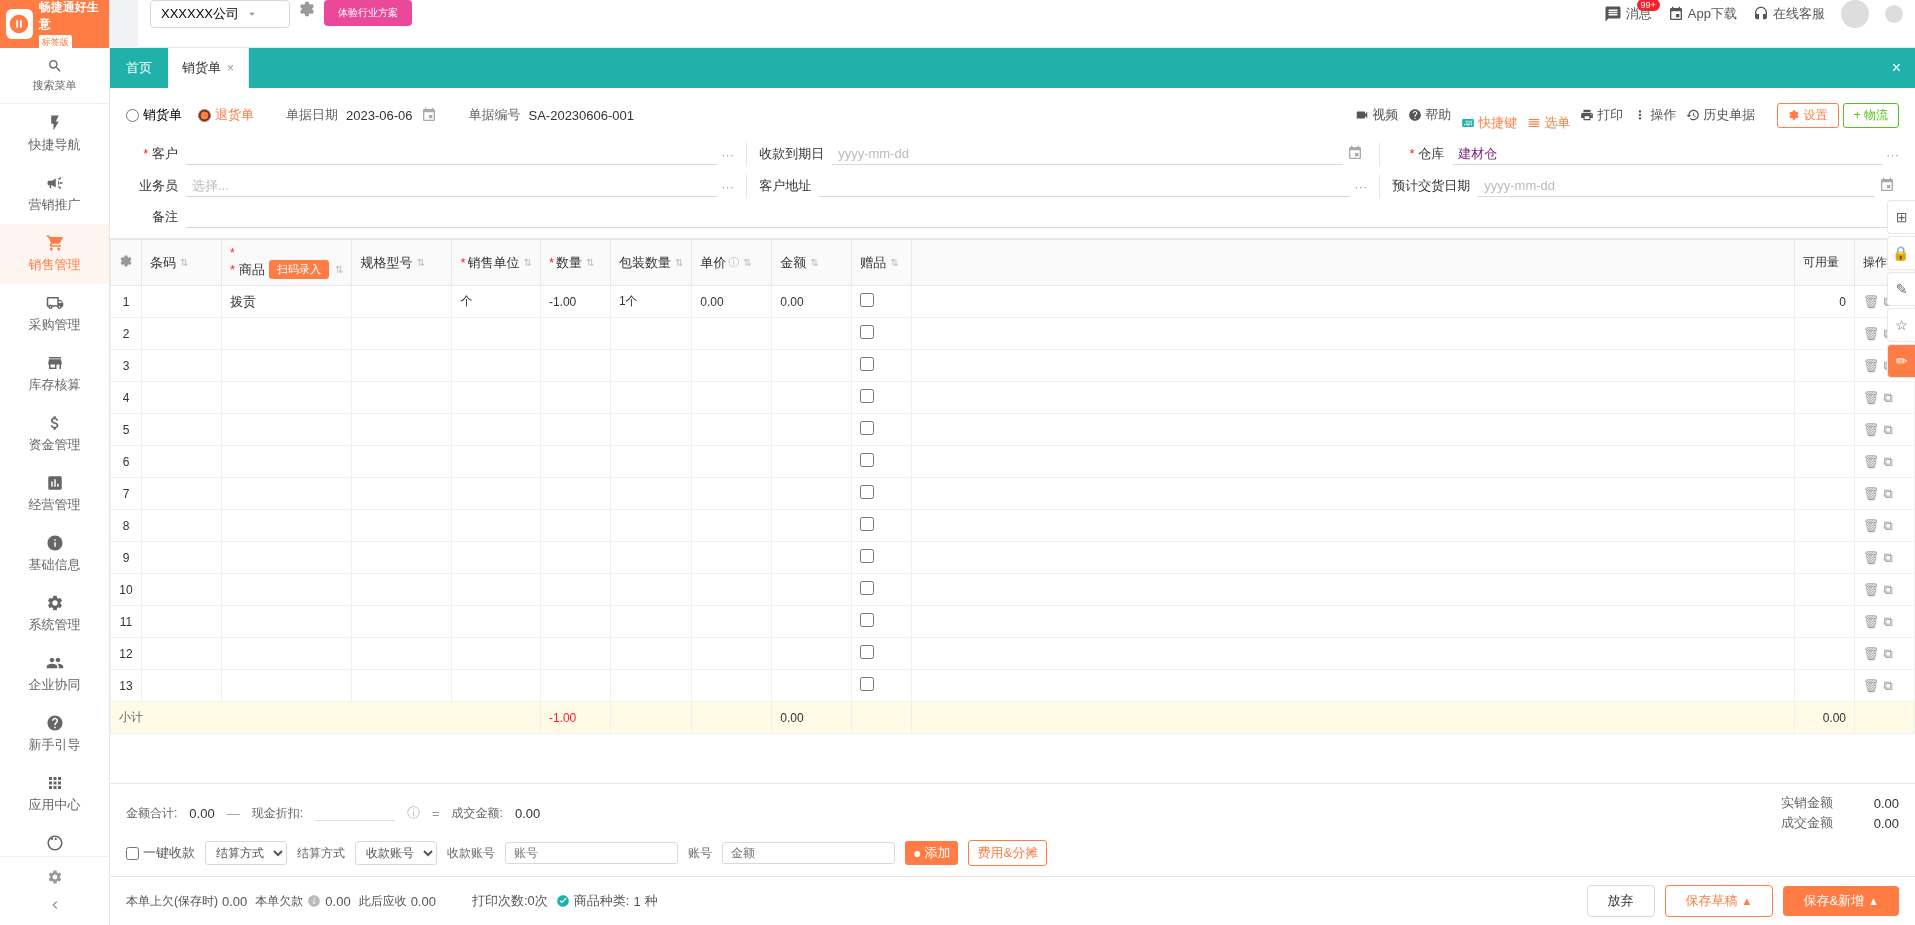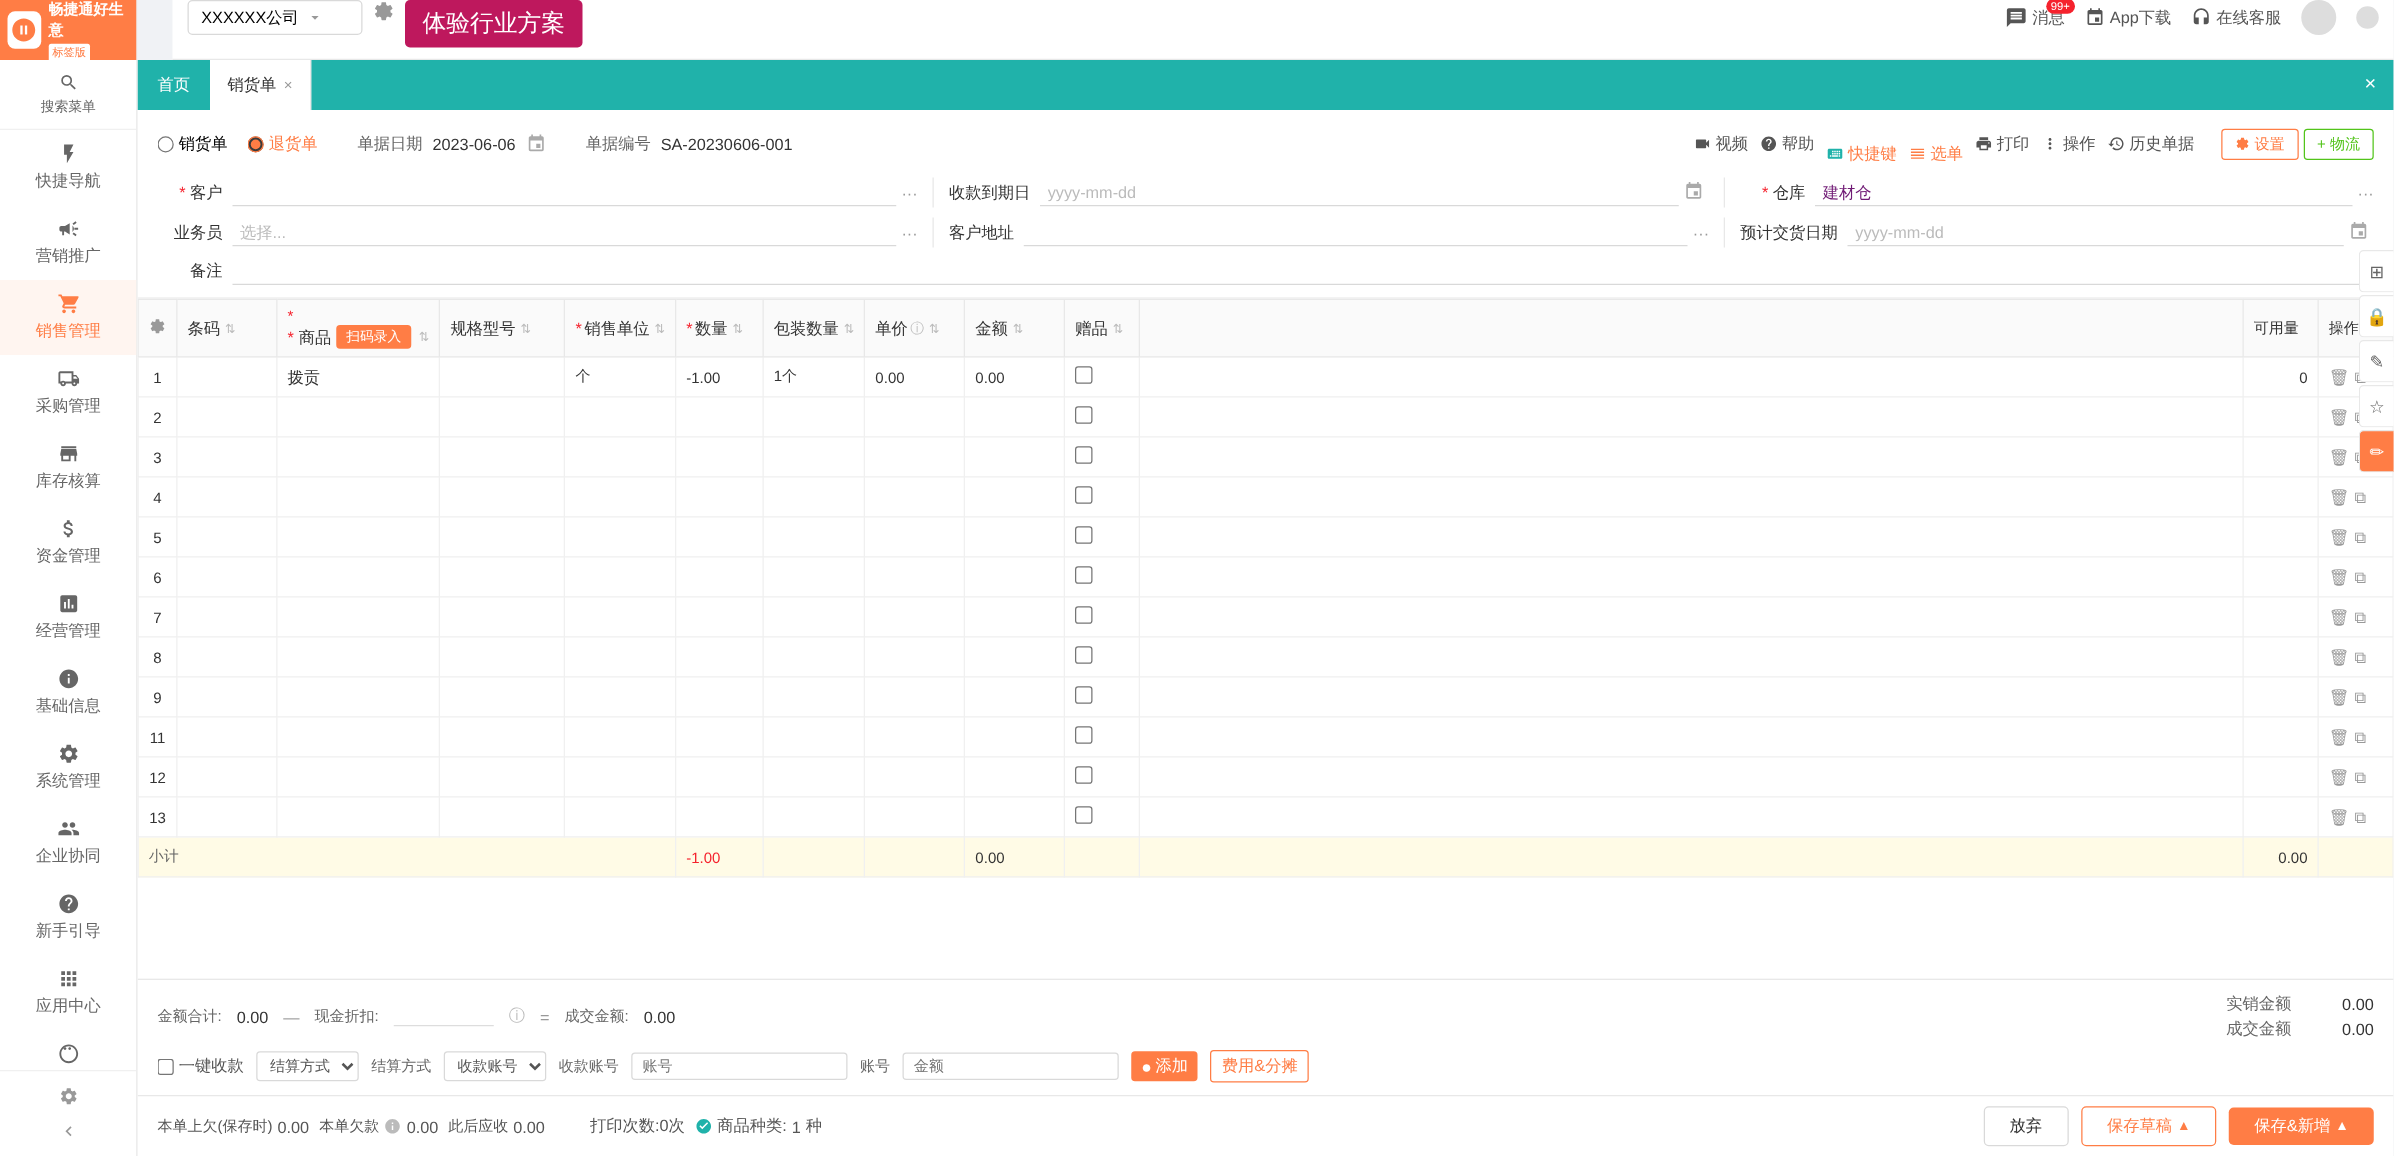--- a/index.html
+++ b/index.html
@@ -17,21 +17,21 @@
     .sidebar-item svg { width: 18px; height: 18px; }
     .sidebar-bottom { margin-top: auto; display: flex; flex-direction: column; align-items: center; padding: 6px 0; border-top: 1px solid #f0f0f0; }
     .sidebar-bottom-item { display: flex; flex-direction: column; align-items: center; padding: 6px; cursor: pointer; color: #999; gap: 2px; font-size: 10px; }
 
     
     .main { flex: 1; display: flex; flex-direction: column; overflow: hidden; }
 
     
     .topbar { height: 48px; background: #fff; display: flex; align-items: flex-start; padding: 0 12px; border-bottom: 1px solid #e8e8e8; gap: 8px; margin-left: 28px; }
     .company-selector { display: flex; align-items: center; gap: 6px; border: 1px solid #d9d9d9; border-radius: 4px; padding: 4px 10px; cursor: pointer; min-width: 140px; }
-    .topbar-btn { background: #be185d; color: #fff; border: none; border-radius: 4px; padding: 6px 14px; cursor: pointer; font-size: 19px; }
+    .topbar-btn { background: #ec4899; color: #fff; border: none; border-radius: 4px; padding: 6px 14px; cursor: pointer; font-size: 10px; }
     .topbar-right { margin-left: auto; display: flex; align-items: center; gap: 16px; }
     .topbar-right-item { display: flex; align-items: center; gap: 4px; cursor: pointer; color: #555; font-size: 12px; position: relative; }
     .badge { background: #f5222d; color: #fff; font-size: 9px; border-radius: 8px; padding: 1px 4px; position: absolute; top: -6px; right: -8px; }
     .avatar { width: 28px; height: 28px; background: #ddd; border-radius: 50%; }
 
     
     .tabbar { background: #20b2aa; display: flex; align-items: center; padding: 0; height: 40px; }
     .tab-home { padding: 16px 16px; height: 100%; display: flex; align-items: center; color: #fff; font-size: 13px; cursor: pointer; text-align: center; }
     .tab-item { padding: 0 14px; height: 100%; display: flex; align-items: center; gap: 6px; background: #fff; color: #333; font-size: 13px; cursor: pointer; border-right: 1px solid #e8e8e8; }
     .tab-close { color: #999; font-size: 12px; cursor: pointer; }
@@ -637,20 +637,40 @@
     <td class="col-avail" style="text-align:right;"></td>
     <td class="col-op">
       <div class="op-icons">
         <span class="op-icon">🗑</span>
         <span class="op-icon">⧉</span>
       </div>
     </td>
   </tr>
             <tr>
     <td class="row-num">9</td>
+    <td class="col-barcode"><input style="border: none; outline: none; width: 100%; background: transparent; font-size: 12px;" value=""></td>
+    <td class="col-product"><span></span></td>
+    <td class="col-spec"></td>
+    <td class="col-unit"></td>
+    <td class="col-qty "></td>
+    <td class="col-pkg"></td>
+    <td class="col-price"></td>
+    <td class="col-amount"></td>
+    <td class="col-gift"><input type="checkbox" class="gift-checkbox" style=""></td>
+    <td class="col-remark"></td>
+    <td class="col-avail" style="text-align:right;"></td>
+    <td class="col-op">
+      <div class="op-icons">
+        <span class="op-icon">🗑</span>
+        <span class="op-icon">⧉</span>
+      </div>
+    </td>
+  </tr>
+            <tr>
+    <td class="row-num">10</td>
     <td class="col-barcode"><input style="border: none; outline: none; width: 100%; background: transparent; font-size: 12px;" value=""></td>
     <td class="col-product"><span></span></td>
     <td class="col-spec"></td>
     <td class="col-unit"></td>
     <td class="col-qty "></td>
     <td class="col-pkg"></td>
     <td class="col-price"></td>
     <td class="col-amount"></td>
     <td class="col-gift"><input type="checkbox" class="gift-checkbox" style=""></td>
     <td class="col-remark"></td>

